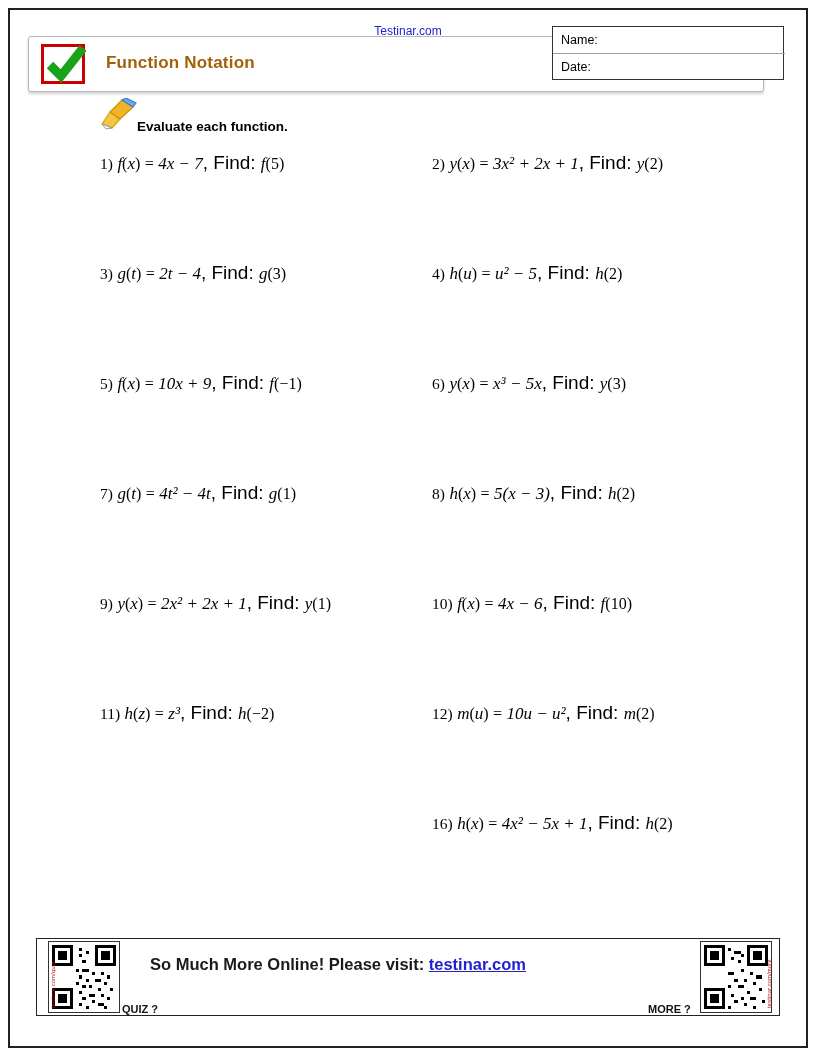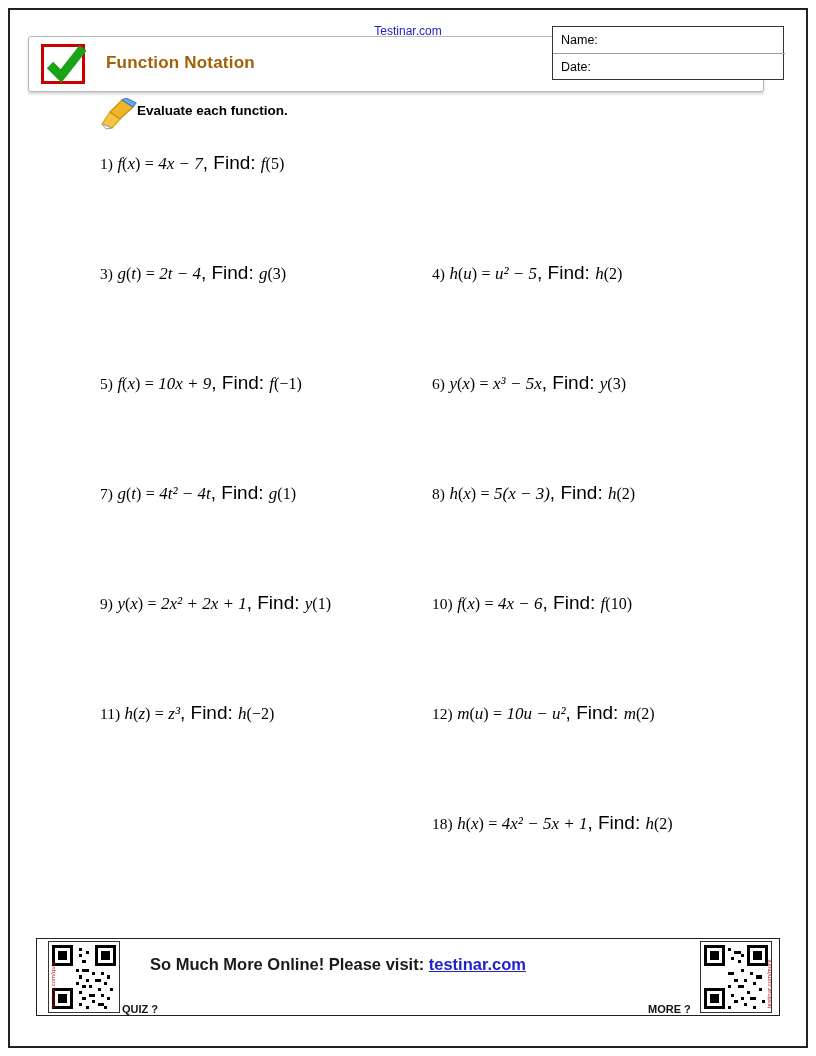--- a/index.html
+++ b/index.html
@@ -106,21 +106,21 @@
   .pencil-icon {
     position: absolute;
     left: 100px;
     top: 98px;
     width: 38px;
     height: 32px;
   }
   .instruction {
     position: absolute;
     left: 137px;
-    top: 103px;
+    top: 119px;
     font-size: 13.5px;
     font-weight: bold;
     color: #000000;
   }
 
   
   .problems {
     position: absolute;
     left: 0;
     top: 152px;
@@ -251,20 +251,26 @@
 
 <div class="problems">
 
   <div class="prow">
     <div class="prob left">
       <span class="num">1)</span>
       <span class="mathit">f</span><span class="mathrm">(</span><span class="mathit">x</span><span class="mathrm">)</span>
       <span class="mathrm">=</span>
       <span class="mathit">4x − 7</span><span class="findlbl">, Find: </span><span class="mathit">f</span><span class="mathrm">(5)</span>
     </div>
+    <div class="prob right">
+      <span class="num">2)</span>
+      <span class="mathit">y</span><span class="mathrm">(</span><span class="mathit">x</span><span class="mathrm">)</span>
+      <span class="mathrm">=</span>
+      <span class="mathit">3x² + 2x + 1</span><span class="findlbl">, Find: </span><span class="mathit">y</span><span class="mathrm">(2)</span>
+    </div>
   </div>
 
   <div class="prow">
     <div class="prob left">
       <span class="num">3)</span>
       <span class="mathit">g</span><span class="mathrm">(</span><span class="mathit">t</span><span class="mathrm">)</span>
       <span class="mathrm">=</span>
       <span class="mathit">2t − 4</span><span class="findlbl">, Find: </span><span class="mathit">g</span><span class="mathrm">(3)</span>
     </div>
     <div class="prob right">
@@ -330,21 +336,21 @@
     <div class="prob right">
       <span class="num">12)</span>
       <span class="mathit">m</span><span class="mathrm">(</span><span class="mathit">u</span><span class="mathrm">)</span>
       <span class="mathrm">=</span>
       <span class="mathit">10u − u²</span><span class="findlbl">, Find: </span><span class="mathit">m</span><span class="mathrm">(2)</span>
     </div>
   </div>
 
   <div class="prow">
     <div class="prob right">
-      <span class="num">18)</span>
+      <span class="num">16)</span>
       <span class="mathit">h</span><span class="mathrm">(</span><span class="mathit">x</span><span class="mathrm">)</span>
       <span class="mathrm">=</span>
       <span class="mathit">4x² − 5x + 1</span><span class="findlbl">, Find: </span><span class="mathit">h</span><span class="mathrm">(2)</span>
     </div>
   </div>
 
 </div>
 
 <div class="footer-bar"></div>
 

